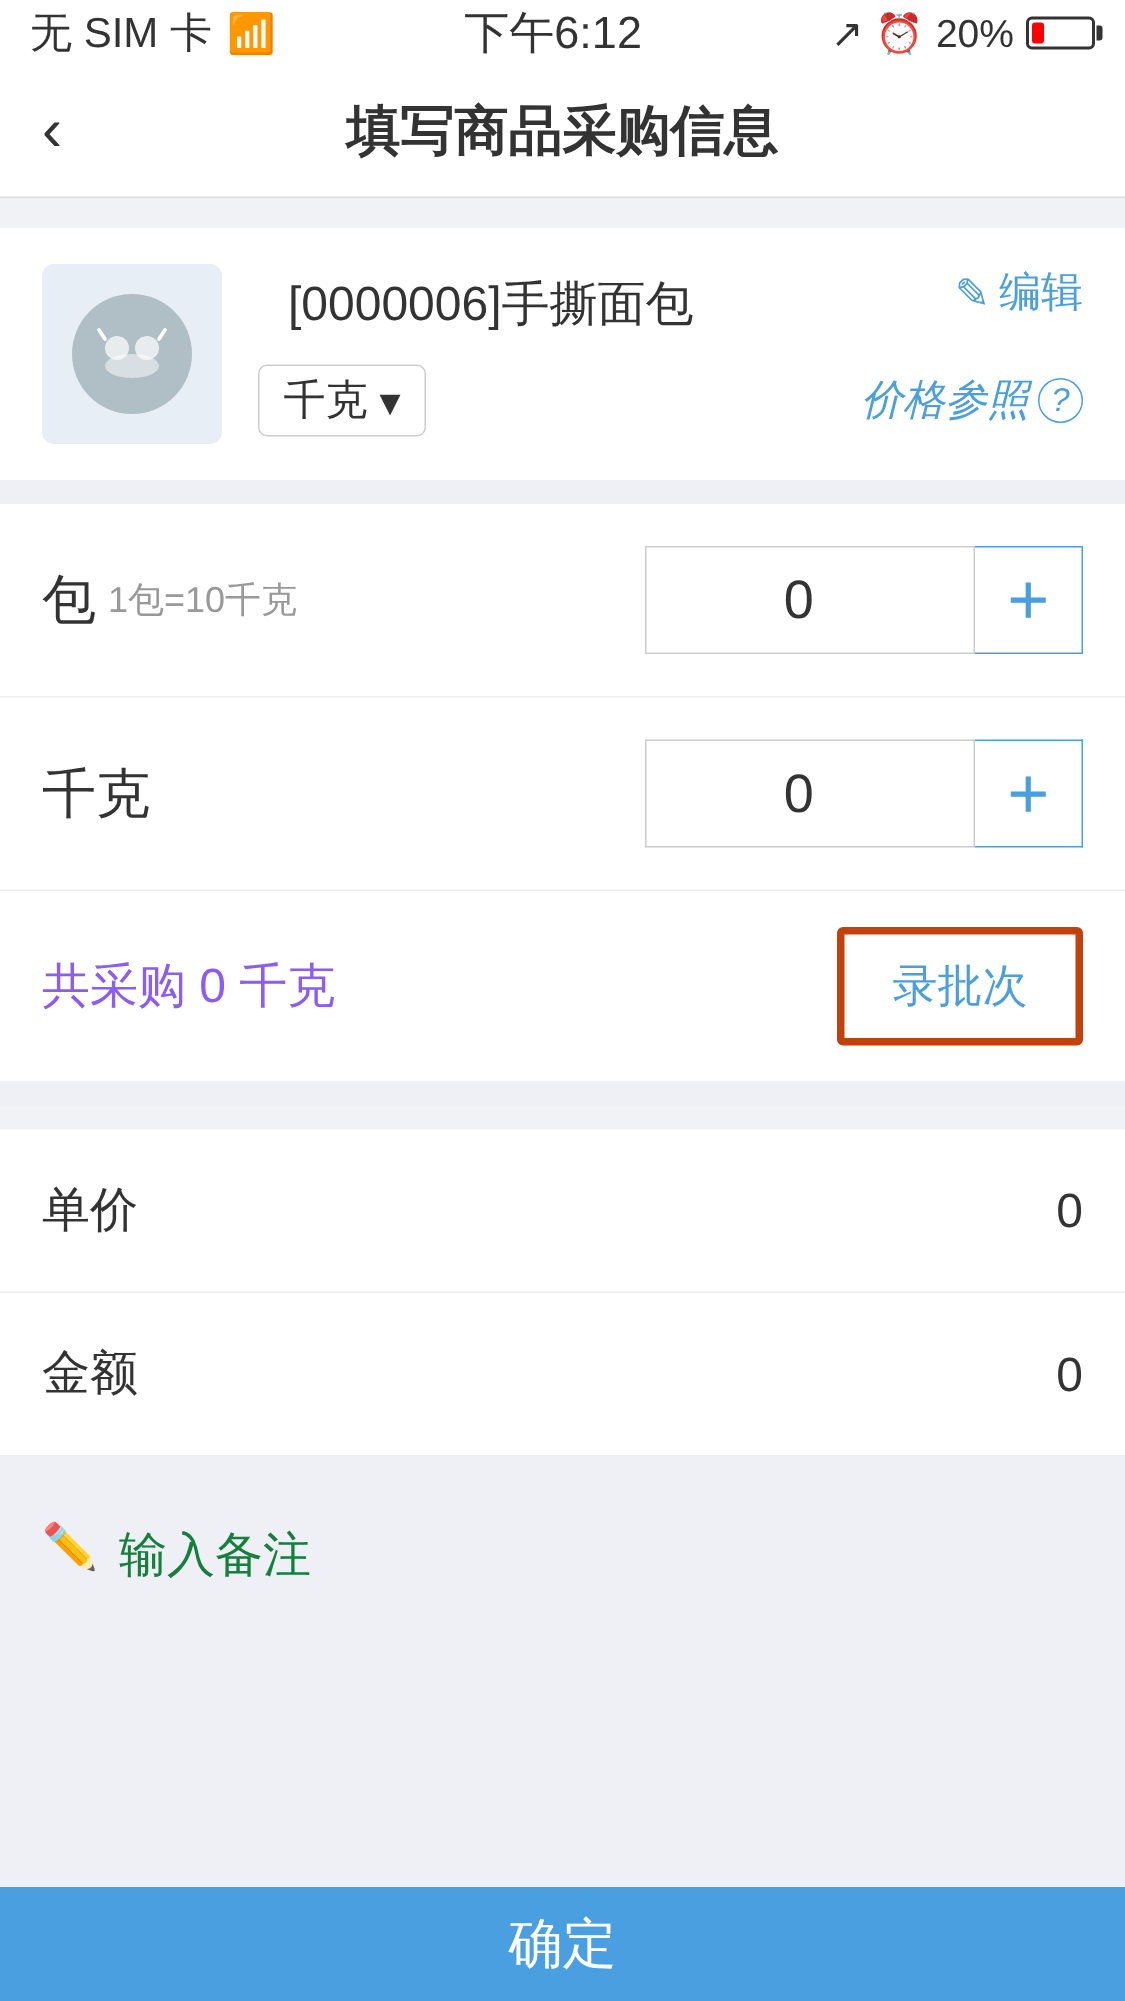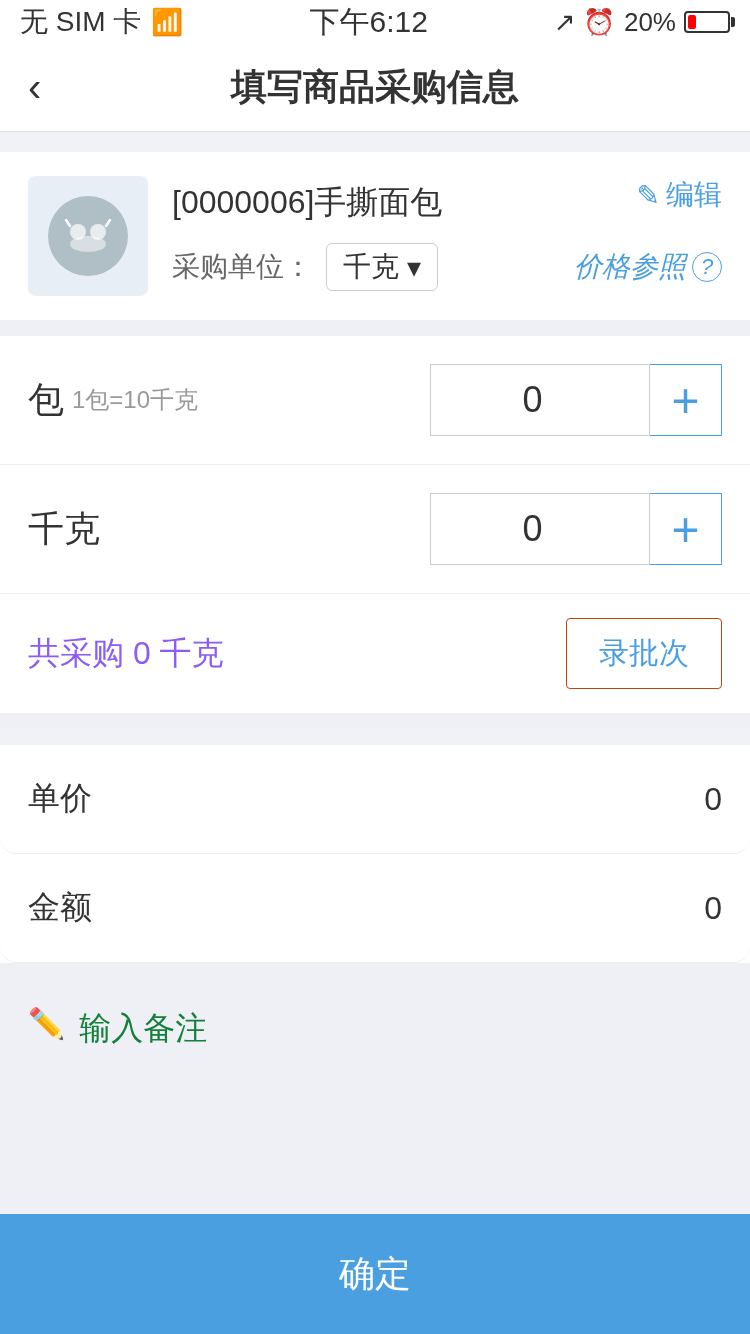--- a/index.html
+++ b/index.html
@@ -81,21 +81,21 @@
     }
     .product-thumb-logo {
       width: 80px; height: 80px;
       background: #b0bec5;
       border-radius: 50%;
       display: flex; align-items: center; justify-content: center;
       color: #fff;
       font-size: 22px;
     }
     .product-info { flex: 1; }
-    .product-name { font-size: 32px; color: #333; margin-bottom: 18px; }
+    .product-name { font-size: 32px; color: #333; margin-bottom: 18px; margin-left: 20px; }
     .product-unit-row { display: flex; align-items: center; gap: 14px; }
     .product-unit-label { font-size: 28px; color: #666; }
     .unit-select {
       border: 1px solid #ccc;
       border-radius: 6px;
       padding: 4px 16px;
       font-size: 28px;
       color: #333;
       display: flex; align-items: center; gap: 8px;
       background: #fff;
@@ -155,38 +155,37 @@
     
     .summary-row {
       background: #fff;
       padding: 24px 28px;
       display: flex;
       align-items: center;
       justify-content: space-between;
     }
     .summary-text { font-size: 32px; color: #8b5cf6; }
     .record-btn {
-      border: 1px solid #c2410c;
+      border: 5px solid #c2410c;
       color: #4a9fe0;
       background: #fff;
       padding: 14px 32px;
       font-size: 30px;
       border-radius: 4px;
       cursor: pointer;
     }
 
     
     .detail-section { background: #fff; margin-top: 16px; }
     .detail-row {
       display: flex;
       align-items: center;
       justify-content: space-between;
       padding: 32px 28px;
       border-bottom: 1px solid #eee;
-      border-radius: 17px;
     }
     .detail-label { font-size: 32px; color: #333; }
     .detail-value { font-size: 32px; color: #333; }
 
     
     .notes-section {
       background: #eef0f5;
       margin-top: 0;
       padding: 24px 28px;
       display: flex;
@@ -203,21 +202,21 @@
       flex: 1;
       min-height: 280px;
     }
 
     
     .confirm-bar {
       position: fixed;
       bottom: 0;
       left: 0;
       width: 750px;
-      height: 120px;
+      height: 76px;
       background: #4a9fe0;
       display: flex;
       align-items: center;
       justify-content: center;
       cursor: pointer;
     }
     .confirm-text {
       font-size: 36px;
       color: #fff;
       font-weight: 500;
@@ -264,21 +263,20 @@
           <circle cx="40" cy="16" r="8" fill="#fff" opacity="0.7"></circle>
           <ellipse cx="30" cy="28" rx="18" ry="8" fill="#fff" opacity="0.5"></ellipse>
           <line x1="12" y1="10" x2="8" y2="4" stroke="#fff" stroke-width="2.5" stroke-linecap="round"></line>
           <line x1="48" y1="10" x2="52" y2="4" stroke="#fff" stroke-width="2.5" stroke-linecap="round"></line>
         </svg>
       </div>
     </div>
     <div class="product-info">
       <div class="product-name">[0000006]手撕面包</div>
       <div class="product-unit-row">
-        <span class="product-unit-label">采购单位：</span>
         <div class="unit-select">
           <span>千克</span>
           <span>▾</span>
         </div>
         <div class="price-ref">
           <span>价格参照</span>
           <span style="border:1px solid #4a9fe0;border-radius:50%;width:30px;height:30px;display:inline-flex;align-items:center;justify-content:center;font-size:22px;">?</span>
         </div>
       </div>
     </div>

